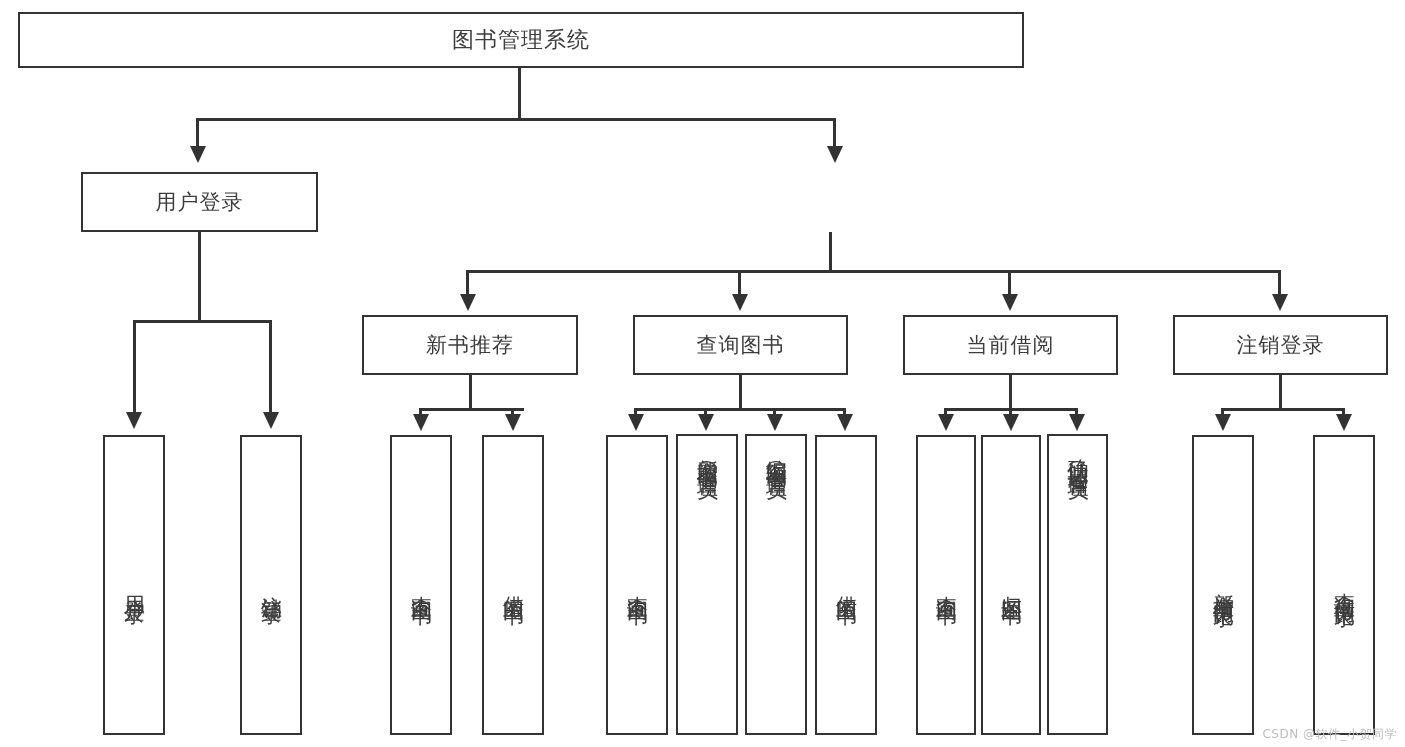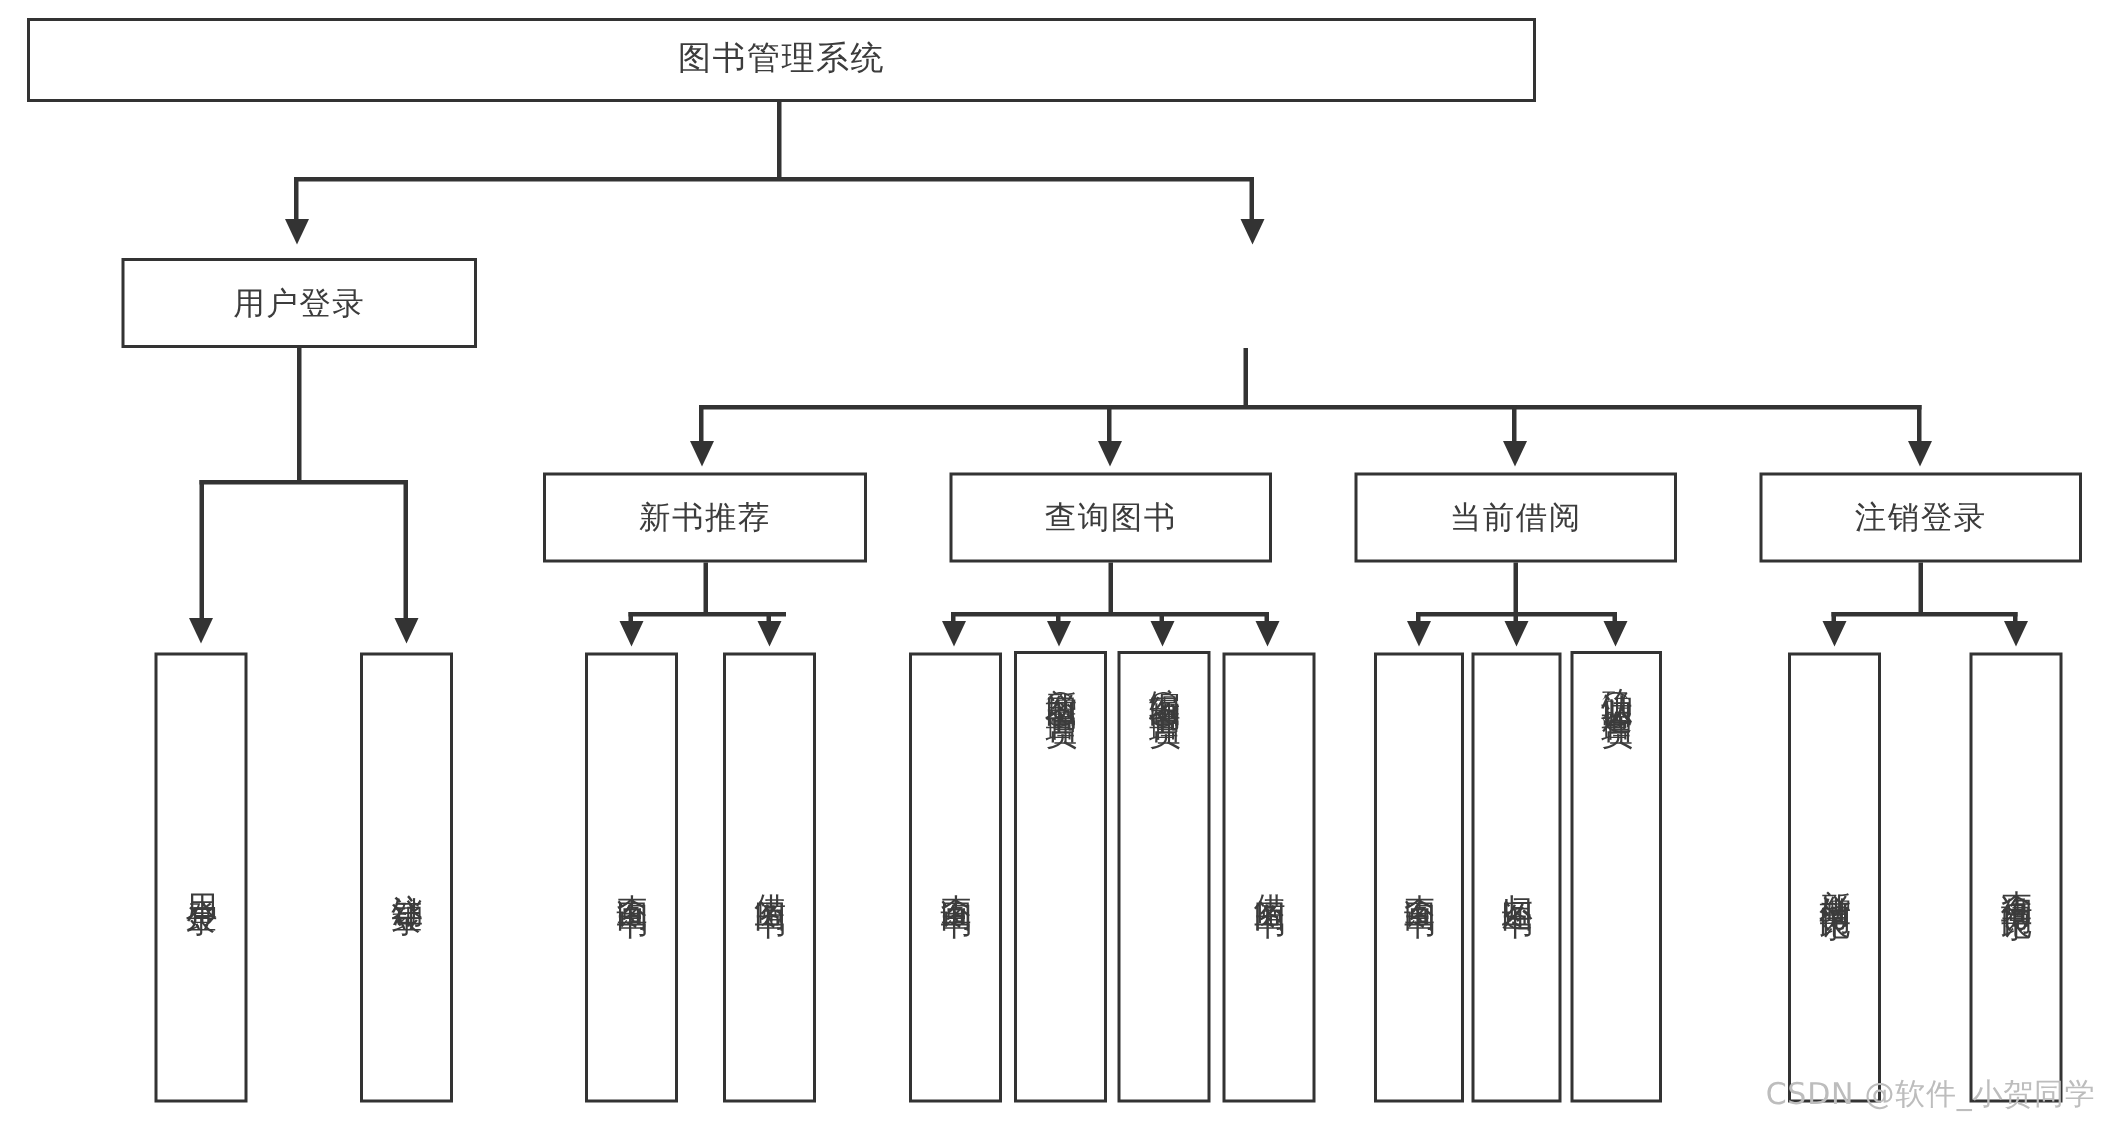--- a/index.html
+++ b/index.html
@@ -62,21 +62,21 @@
     position:absolute;
     width:0;height:0;
     border-left:8px solid transparent;
     border-right:8px solid transparent;
     border-top:17px solid #333333;
   }
   #watermark{
     position:absolute;
     right:8px;
     bottom:4px;
-    font-size:20px;
+    font-size:12px;
     color:#bdbdbd;
     letter-spacing:0.5px;
     white-space:nowrap;
     font-family:"DejaVu Sans","Liberation Sans",sans-serif;
   }
 </style>
 </head>
 <body>
 
 <div id="diagram">

